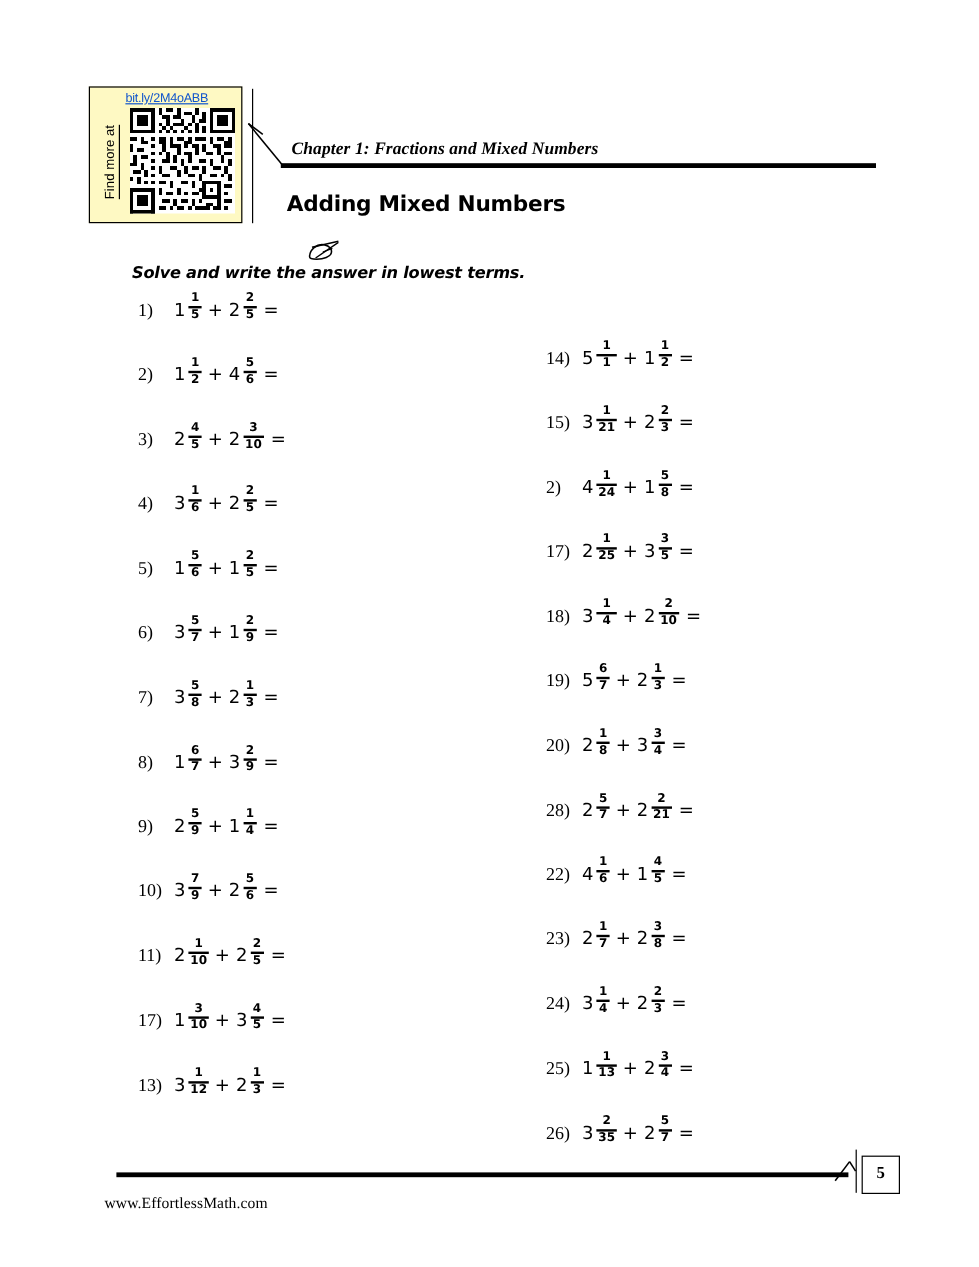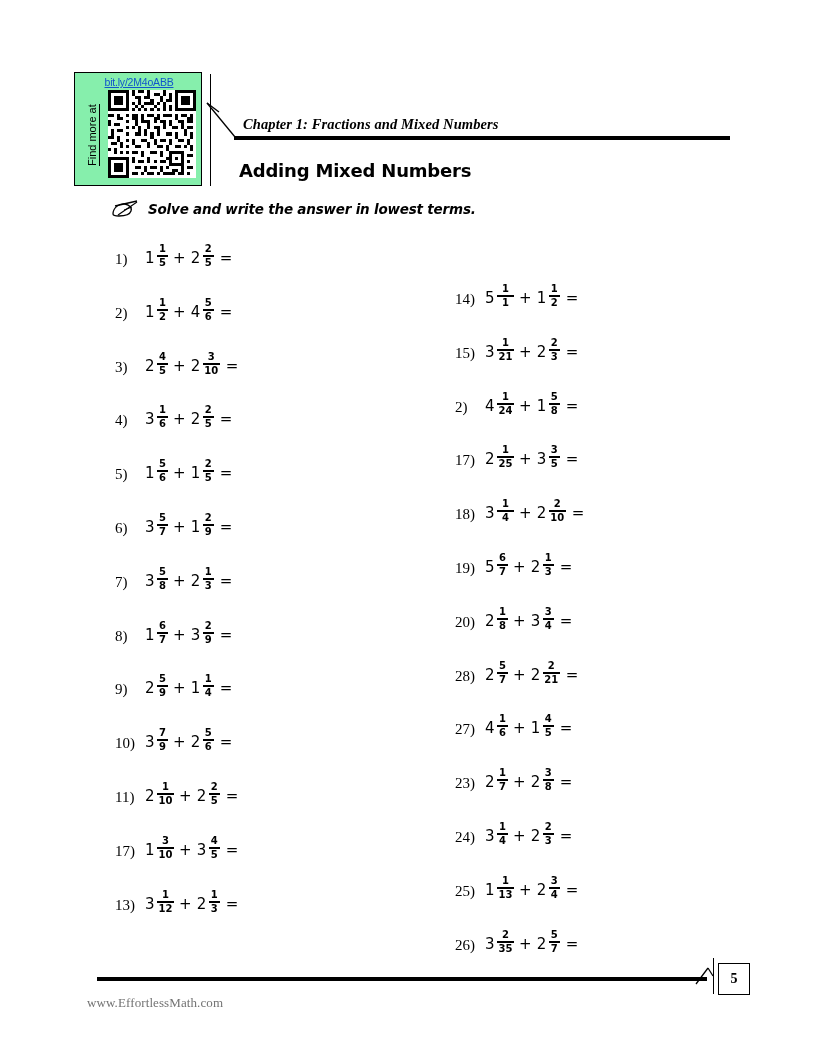--- a/index.html
+++ b/index.html
@@ -18,21 +18,21 @@
 
   
   #header-qr-box {
     position: absolute;
     left: 74px;
     top: 72px;
     width: 128px;
     height: 114px;
     border: 1.5px solid #000;
     box-sizing: border-box;
-    background: #86efac;
+    background: #fef9c3;
   }
   #qr-link {
     position: absolute;
     left: 0;
     top: 3px;
     width: 128px;
     text-align: center;
     font-size: 10.5px;
     color: #1155cc;
     text-decoration: underline;
@@ -109,20 +109,21 @@
     white-space: nowrap;
   }
 
   
   #instruction-row {
     position: absolute;
     left: 110px;
     top: 198px;
     display: flex;
     align-items: center;
+    flex-direction: column;
   }
   #pen-icon { width: 30px; height: 22px; margin-right: 8px; }
   #instruction-text {
     font-family: "DejaVu Sans", sans-serif;
     font-size: 13.5px;
     font-weight: bold;
     font-style: italic;
     letter-spacing: -0.2px;
     white-space: nowrap;
   }
@@ -242,21 +243,21 @@
     font-family: "Liberation Serif", serif;
     font-size: 14px;
     font-weight: bold;
   }
   #footer-site {
     position: absolute;
     left: 87px;
     top: 995px;
     font-family: "Liberation Serif", serif;
     font-size: 13px;
-    color: #737373;
+    color: #000000;
     letter-spacing: 0.1px;
     white-space: nowrap;
   }
 </style>
 </head>
 <body>
 
 <div id="header-qr-box">
   <div id="qr-link">bit.ly/2M4oABB</div>
   <div id="find-more-wrap">
@@ -918,21 +919,21 @@
           <span class="frac wide">
             <span class="num">2</span>
             <span class="bar"></span>
             <span class="den">21</span>
           </span>
         </span>
         <span class="equals">=</span>
       </span>
     </div>
     <div class="problem">
-      <span class="prob-num">27)</span>
+      <span class="prob-num">22)</span>
       <span class="prob-body">
         <span class="mixed">
           <span class="whole">4</span>
           <span class="frac">
             <span class="num">1</span>
             <span class="bar"></span>
             <span class="den">6</span>
           </span>
         </span>
         <span class="op">+</span>

